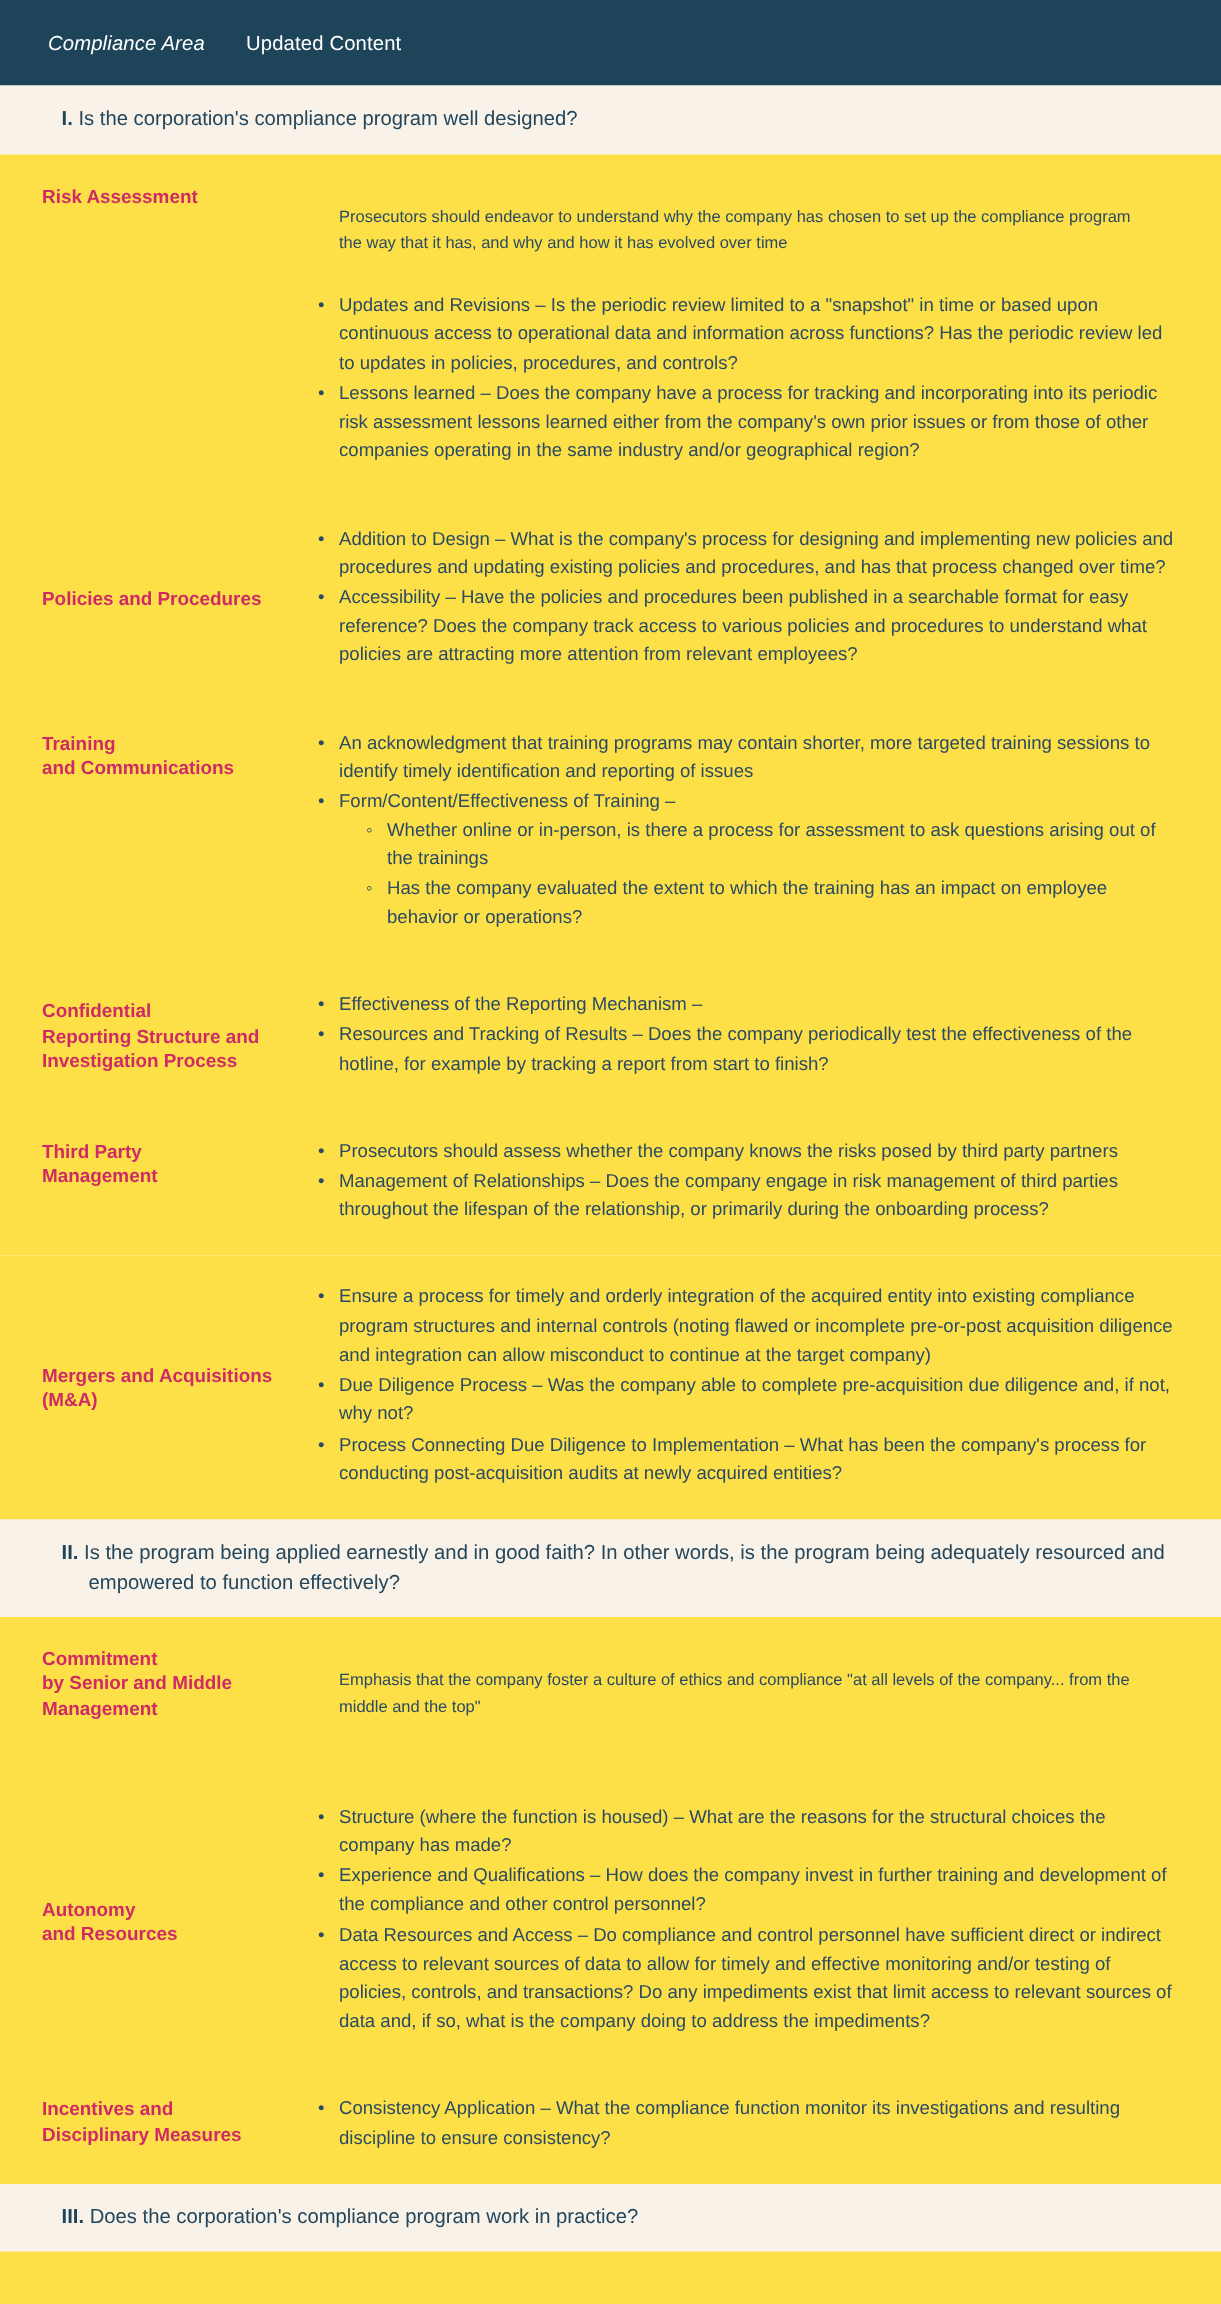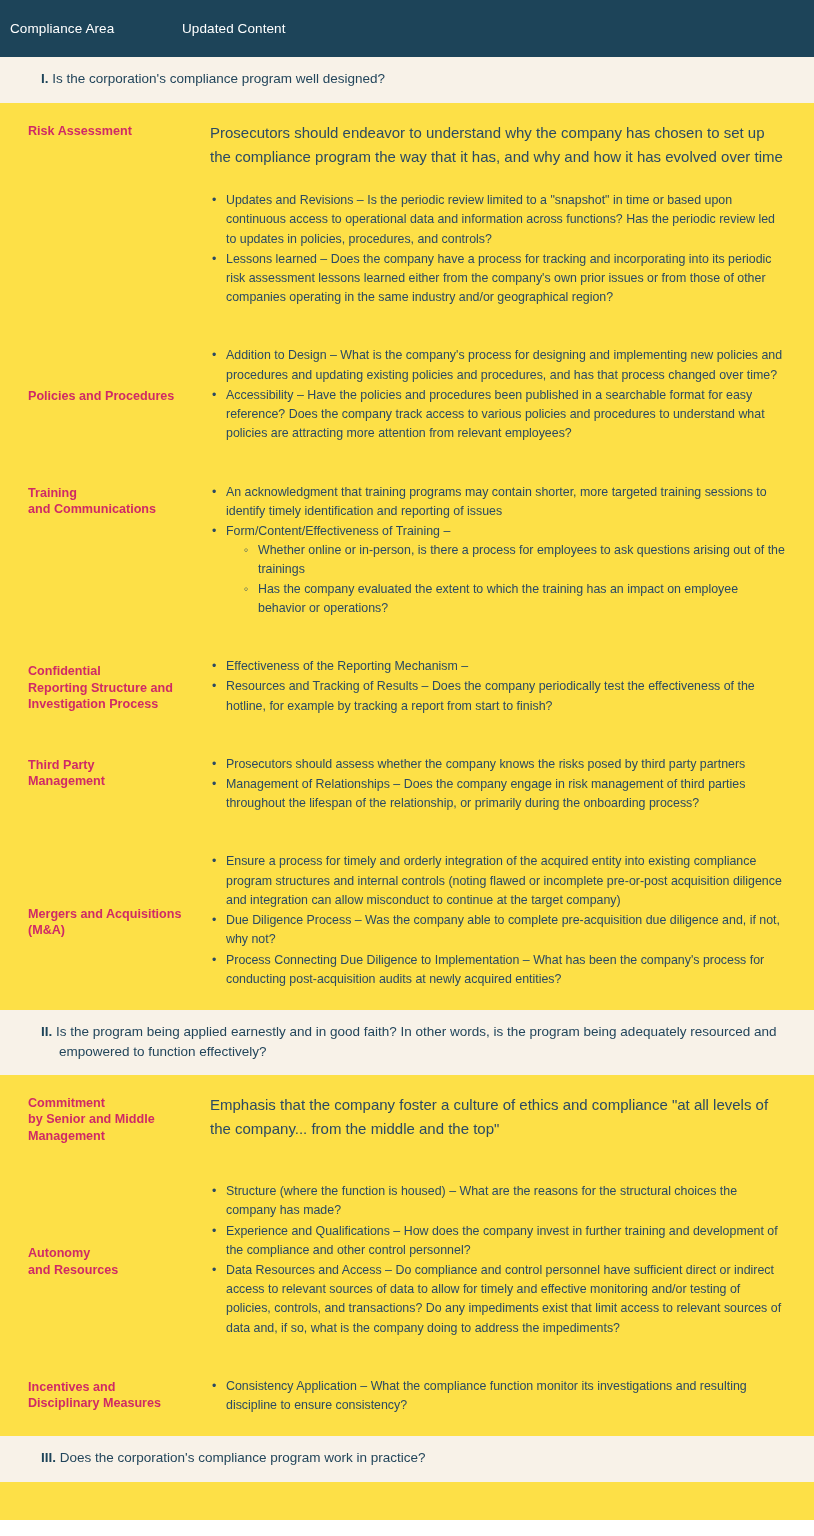--- a/index.html
+++ b/index.html
@@ -27,21 +27,21 @@
     display: flex;
     align-items: center;
     color: #ffffff;
   }
   .th {
     font-size: 13.5px;
     font-weight: 400;
     letter-spacing: .1px;
     color: #ffffff;
   }
-  .th.col-area { width: 182px; padding-left: 10px; box-sizing: border-box; }
+  .th.col-area { width: 164px; padding-left: 32px; box-sizing: border-box; font-style: italic; }
   .th.col-content { padding-left: 0px; }
 
   
   .section-band {
     background: #f8f2e8;
     padding: 12px 24px 14px 24px;
     box-sizing: border-box;
   }
   .section-title {
     font-size: 13.5px;
@@ -83,24 +83,24 @@
   }
 
   .cell-content {
     flex: 1 1 auto;
     box-sizing: border-box;
     padding-right: 10px;
     min-width: 0;
   }
 
   .lead {
-    font-size: 15px;
+    font-size: 11px;
     line-height: 1.62;
     color: #2b4a63;
-    margin: 0;
+    margin: 16px;
   }
   .lead + .bullets { margin-top: 22px; }
 
   ul.bullets {
     list-style: none;
     margin: 0;
     padding: 0;
   }
   ul.bullets > li {
     position: relative;
@@ -181,21 +181,21 @@
       </div>
       <div class="row">
         <div class="cell-area">
           <div class="area-label">Training
 and Communications</div>
         </div>
         <div class="cell-content">
           <ul class="bullets">
             <li><span class="btext">An acknowledgment that training programs may contain shorter, more targeted training sessions to identify timely identification and reporting of issues</span></li>
             <li><span class="btext">Form/Content/Effectiveness of Training –</span><ul class="sub">
-                <li>Whether online or in-person, is there a process for employees to ask questions arising out of the trainings</li>
+                <li>Whether online or in-person, is there a process for assessment to ask questions arising out of the trainings</li>
                 <li>Has the company evaluated the extent to which the training has an impact on employee behavior or operations?</li>
               </ul></li>
           </ul>
         </div>
       </div>
       <div class="row shaded">
         <div class="cell-area">
           <div class="area-label">Confidential
 Reporting Structure and
 Investigation Process</div>

